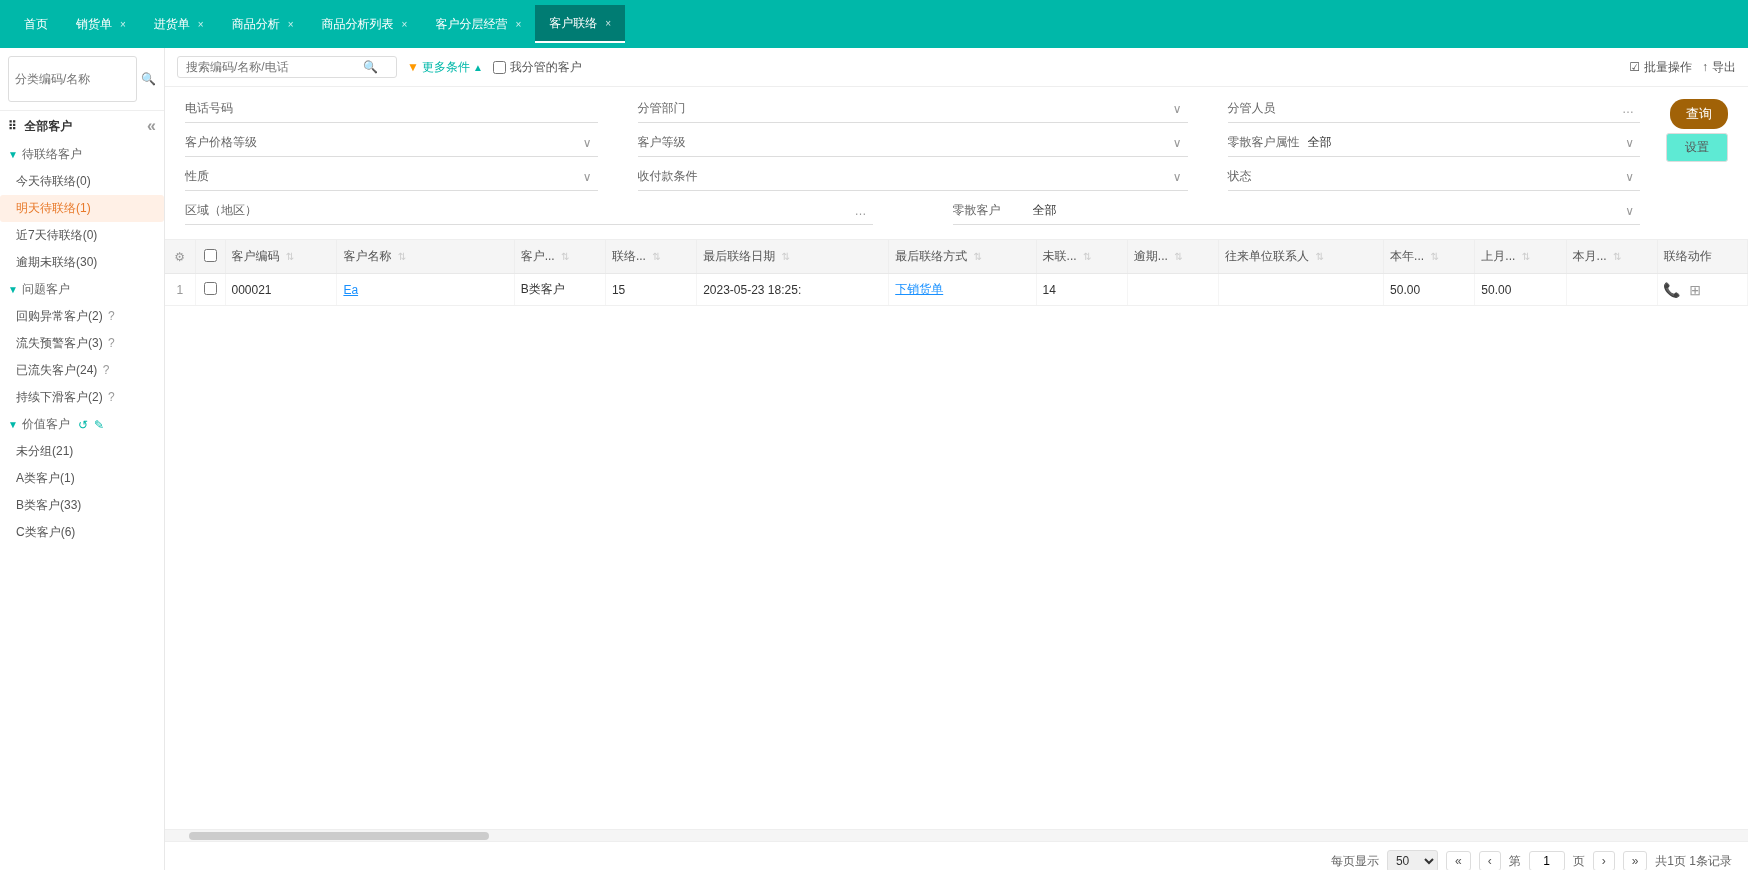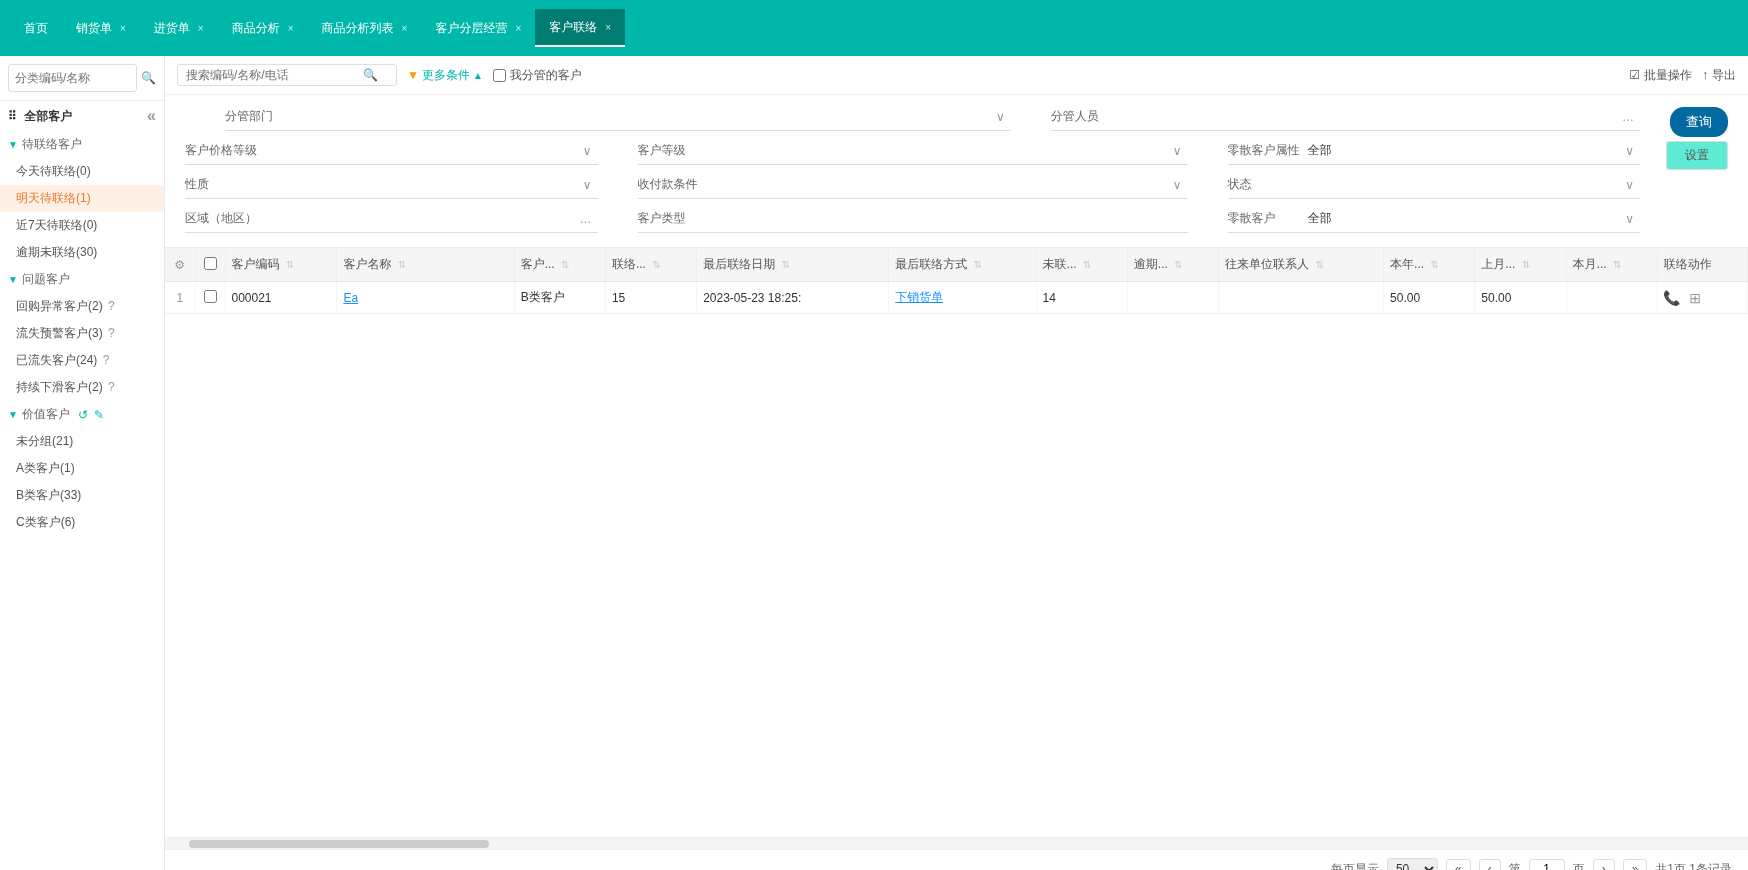--- a/index.html
+++ b/index.html
@@ -1,21 +1,21 @@
 <!DOCTYPE html>
 <html><head>
   <meta charset="utf-8">
   <style>
     * { box-sizing: border-box; margin: 0; padding: 0; font-family: 'Microsoft YaHei', Arial, sans-serif; font-size: 12px; }
     body { background: #f5f5f5; min-width: 1748px; }
 
     
     .top-nav {
       display: flex; align-items: center;
-      background: #00b8a9; height: 56px; padding: 0 10px;
+      background: #00b8a9; height: 48px; padding: 0 10px;
       color: white;
     }
     .top-nav .nav-item {
       padding: 0 14px; height: 38px; display: flex; align-items: center;
       cursor: pointer; color: white; font-size: 13px; gap: 4px;
       white-space: nowrap;
     }
     .top-nav .nav-item.active {
       background: #007c73; border-bottom: 2px solid #fff; text-align: center;
     }
@@ -27,21 +27,21 @@
     
     .sidebar {
       width: 165px; background: #fff; border-right: 1px solid #e8e8e8;
       display: flex; flex-direction: column; overflow-y: auto; flex-shrink: 0;
     }
     .sidebar-search {
       display: flex; align-items: center; padding: 8px;
       border-bottom: 1px solid #eee;
     }
     .sidebar-search input {
-      border: 1px solid #ddd; border-radius: 3px; padding: 6px 6px;
+      border: 1px solid #ddd; border-radius: 3px; padding: 15px 6px;
       width: 100%; font-size: 12px; color: #666;
     }
     .sidebar-search .search-btn {
       margin-left: 4px; cursor: pointer; color: #999;
     }
     .sidebar-all-customers {
       display: flex; align-items: center; justify-content: space-between;
       padding: 6px 8px; font-weight: bold; color: #333; font-size: 13px;
       cursor: pointer;
     }
@@ -112,21 +112,21 @@
       padding-right: 6px;
     }
     .filter-input {
       flex: 1; border: none; outline: none; font-size: 12px; color: #333;
     }
     .filter-dropdown {
       color: #999; cursor: pointer; font-size: 12px; padding: 0 6px;
     }
     .filter-gap { width: 40px; flex-shrink: 0; }
     .btn-query {
-      background: #0369a1; color: white; border: none; border-radius: 14px;
+      background: #a16207; color: white; border: none; border-radius: 14px;
       padding: 6px 16px; cursor: pointer; font-size: 13px;
       margin-left: 10px; white-space: nowrap;
     }
     .btn-setting {
       background: #5eead4; color: #555; border: 1px solid #ddd; border-radius: 3px;
       padding: 5px 12px; cursor: pointer; font-size: 12px;
       margin-left: 6px; white-space: nowrap;
     }
     .filter-actions { display: flex; flex-direction: column; gap: 4px; }
 
@@ -318,20 +318,24 @@
         <span>↑</span>
         <span>导出</span>
       </div>
     </div>
 
     <div class="advanced-filter">
       <div style="display:flex; gap:20px; align-items:flex-start;">
         <div style="flex:1;">
 
           <div class="filter-row">
+            <div class="filter-cell" style="flex:1.5;">
+              <span class="filter-label">电话号码</span>
+              <input class="filter-input" type="text" style="">
+            </div>
             <div class="filter-gap"></div>
             <div class="filter-cell" style="flex:2;">
               <span class="filter-label">分管部门</span>
               <input class="filter-input" type="text" style="">
               <span class="filter-dropdown">∨</span>
             </div>
             <div class="filter-gap"></div>
             <div class="filter-cell" style="flex:1.5;">
               <span class="filter-label">分管人员</span>
               <input class="filter-input" type="text" style="">
@@ -379,24 +383,20 @@
             </div>
           </div>
 
           <div class="filter-row">
             <div class="filter-cell" style="flex:1.5;">
               <span class="filter-label">区域（地区）</span>
               <input class="filter-input" type="text" style="">
               <span class="filter-dropdown">…</span>
             </div>
             <div class="filter-gap"></div>
-            <div class="filter-cell" style="flex:2;">
-              <span class="filter-label">客户类型</span>
-              <input class="filter-input" type="text" style="">
-            </div>
             <div class="filter-gap"></div>
             <div class="filter-cell" style="flex:1.5;">
               <span class="filter-label">零散客户</span>
               <input class="filter-input" type="text" value="全部" style="">
               <span class="filter-dropdown">∨</span>
             </div>
           </div>
         </div>
 
         <div class="filter-actions" style="padding-top:4px;">

